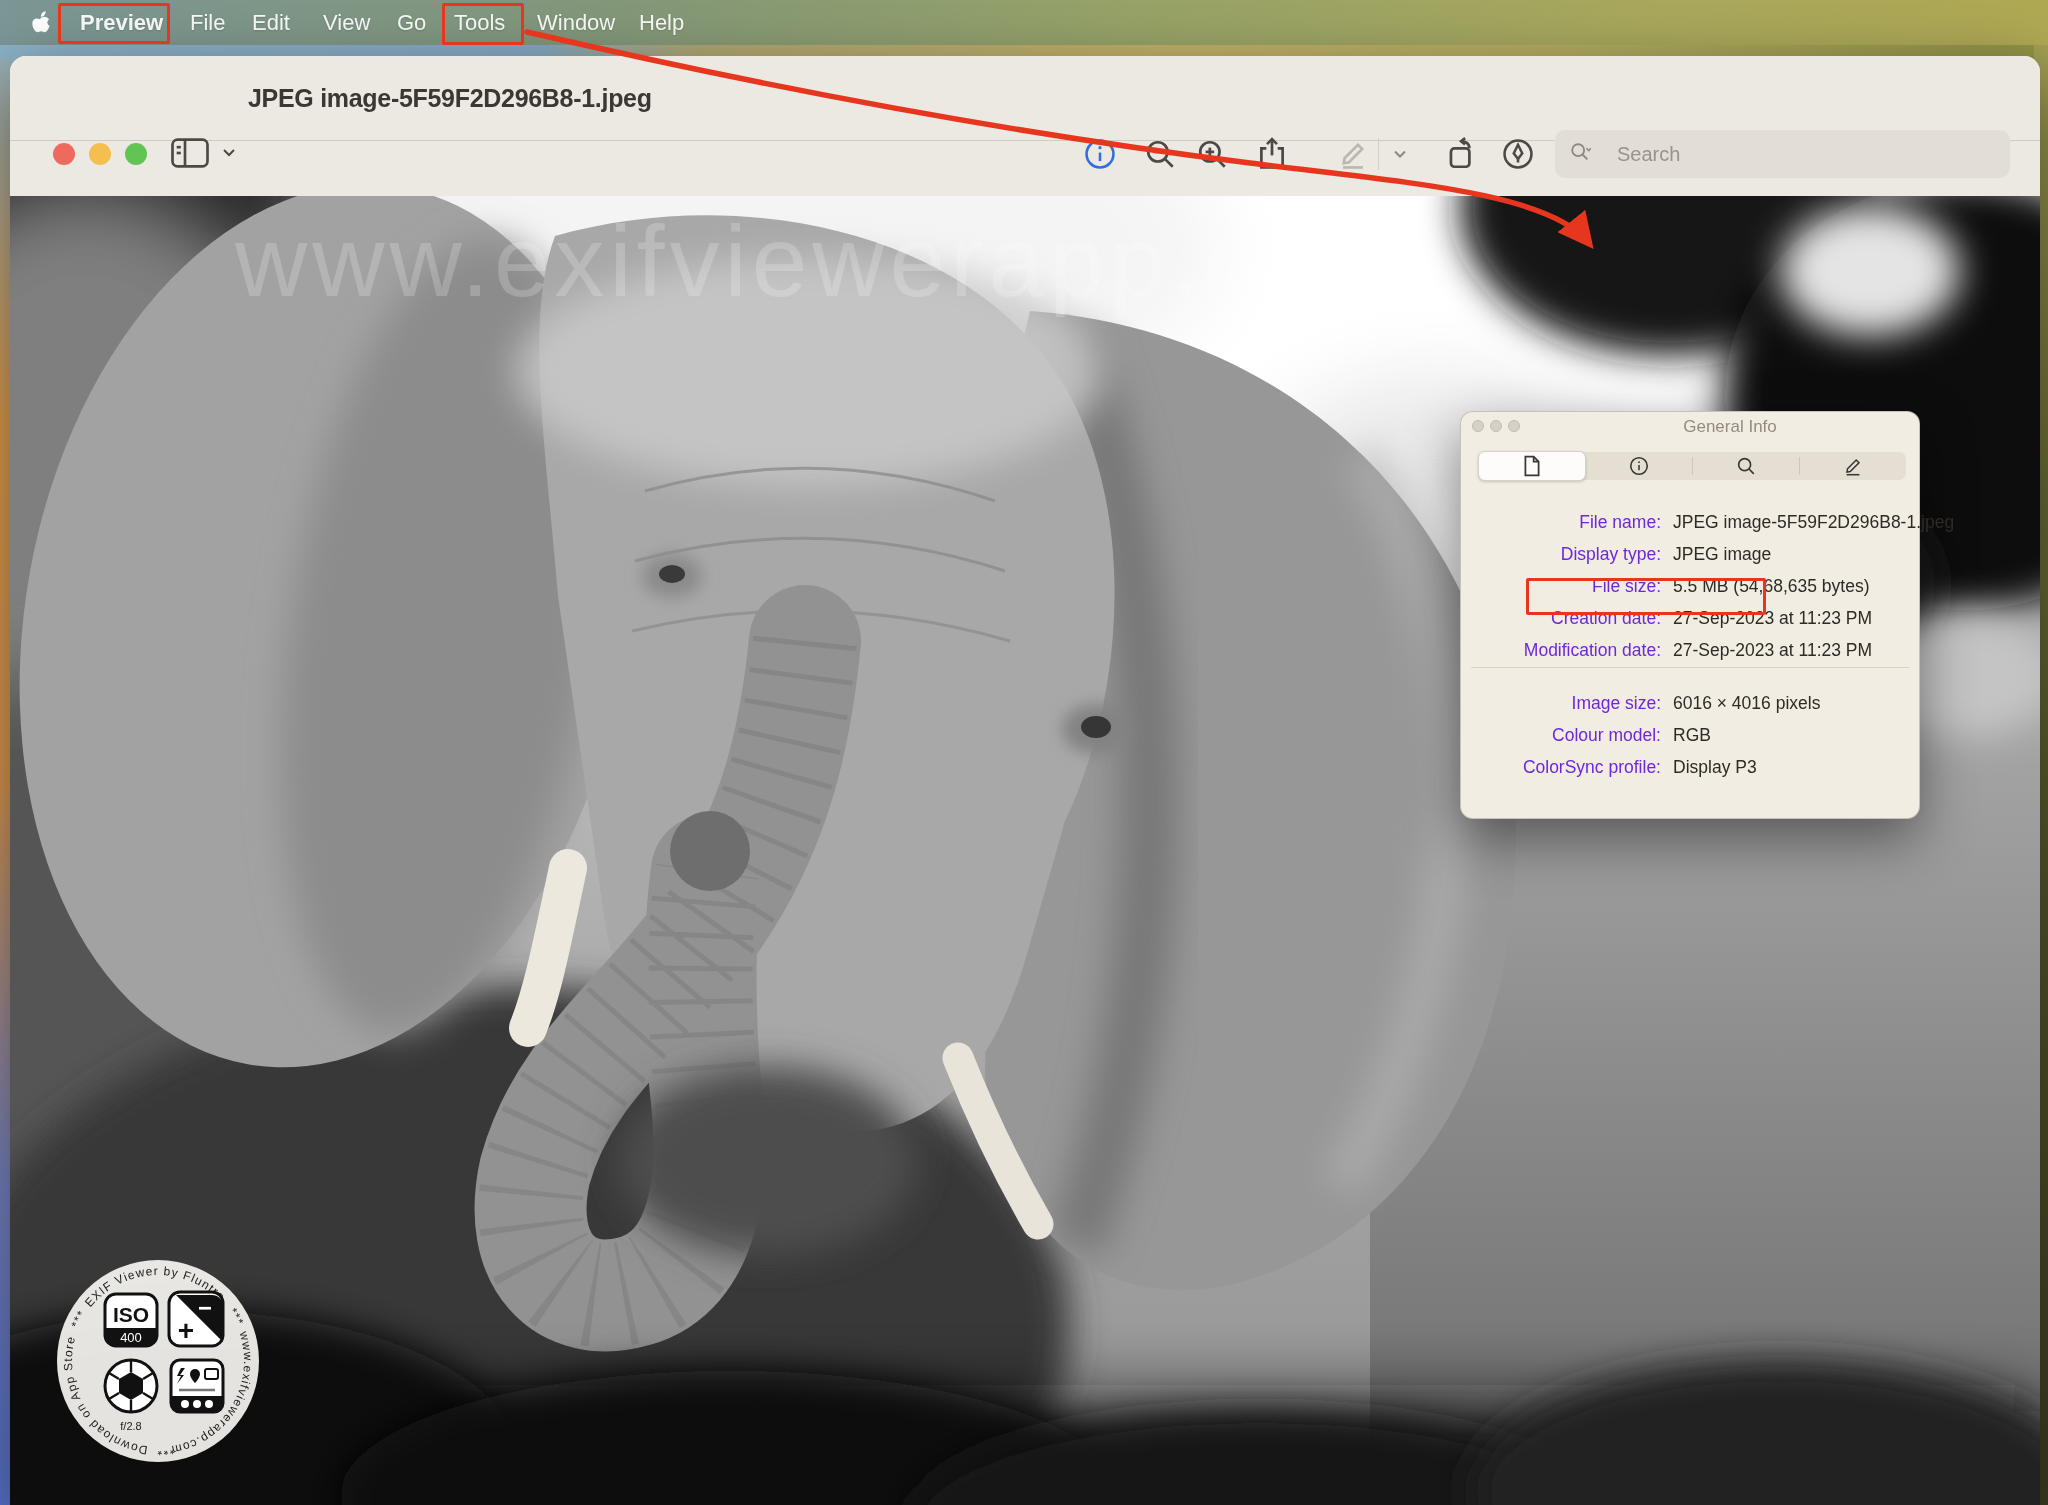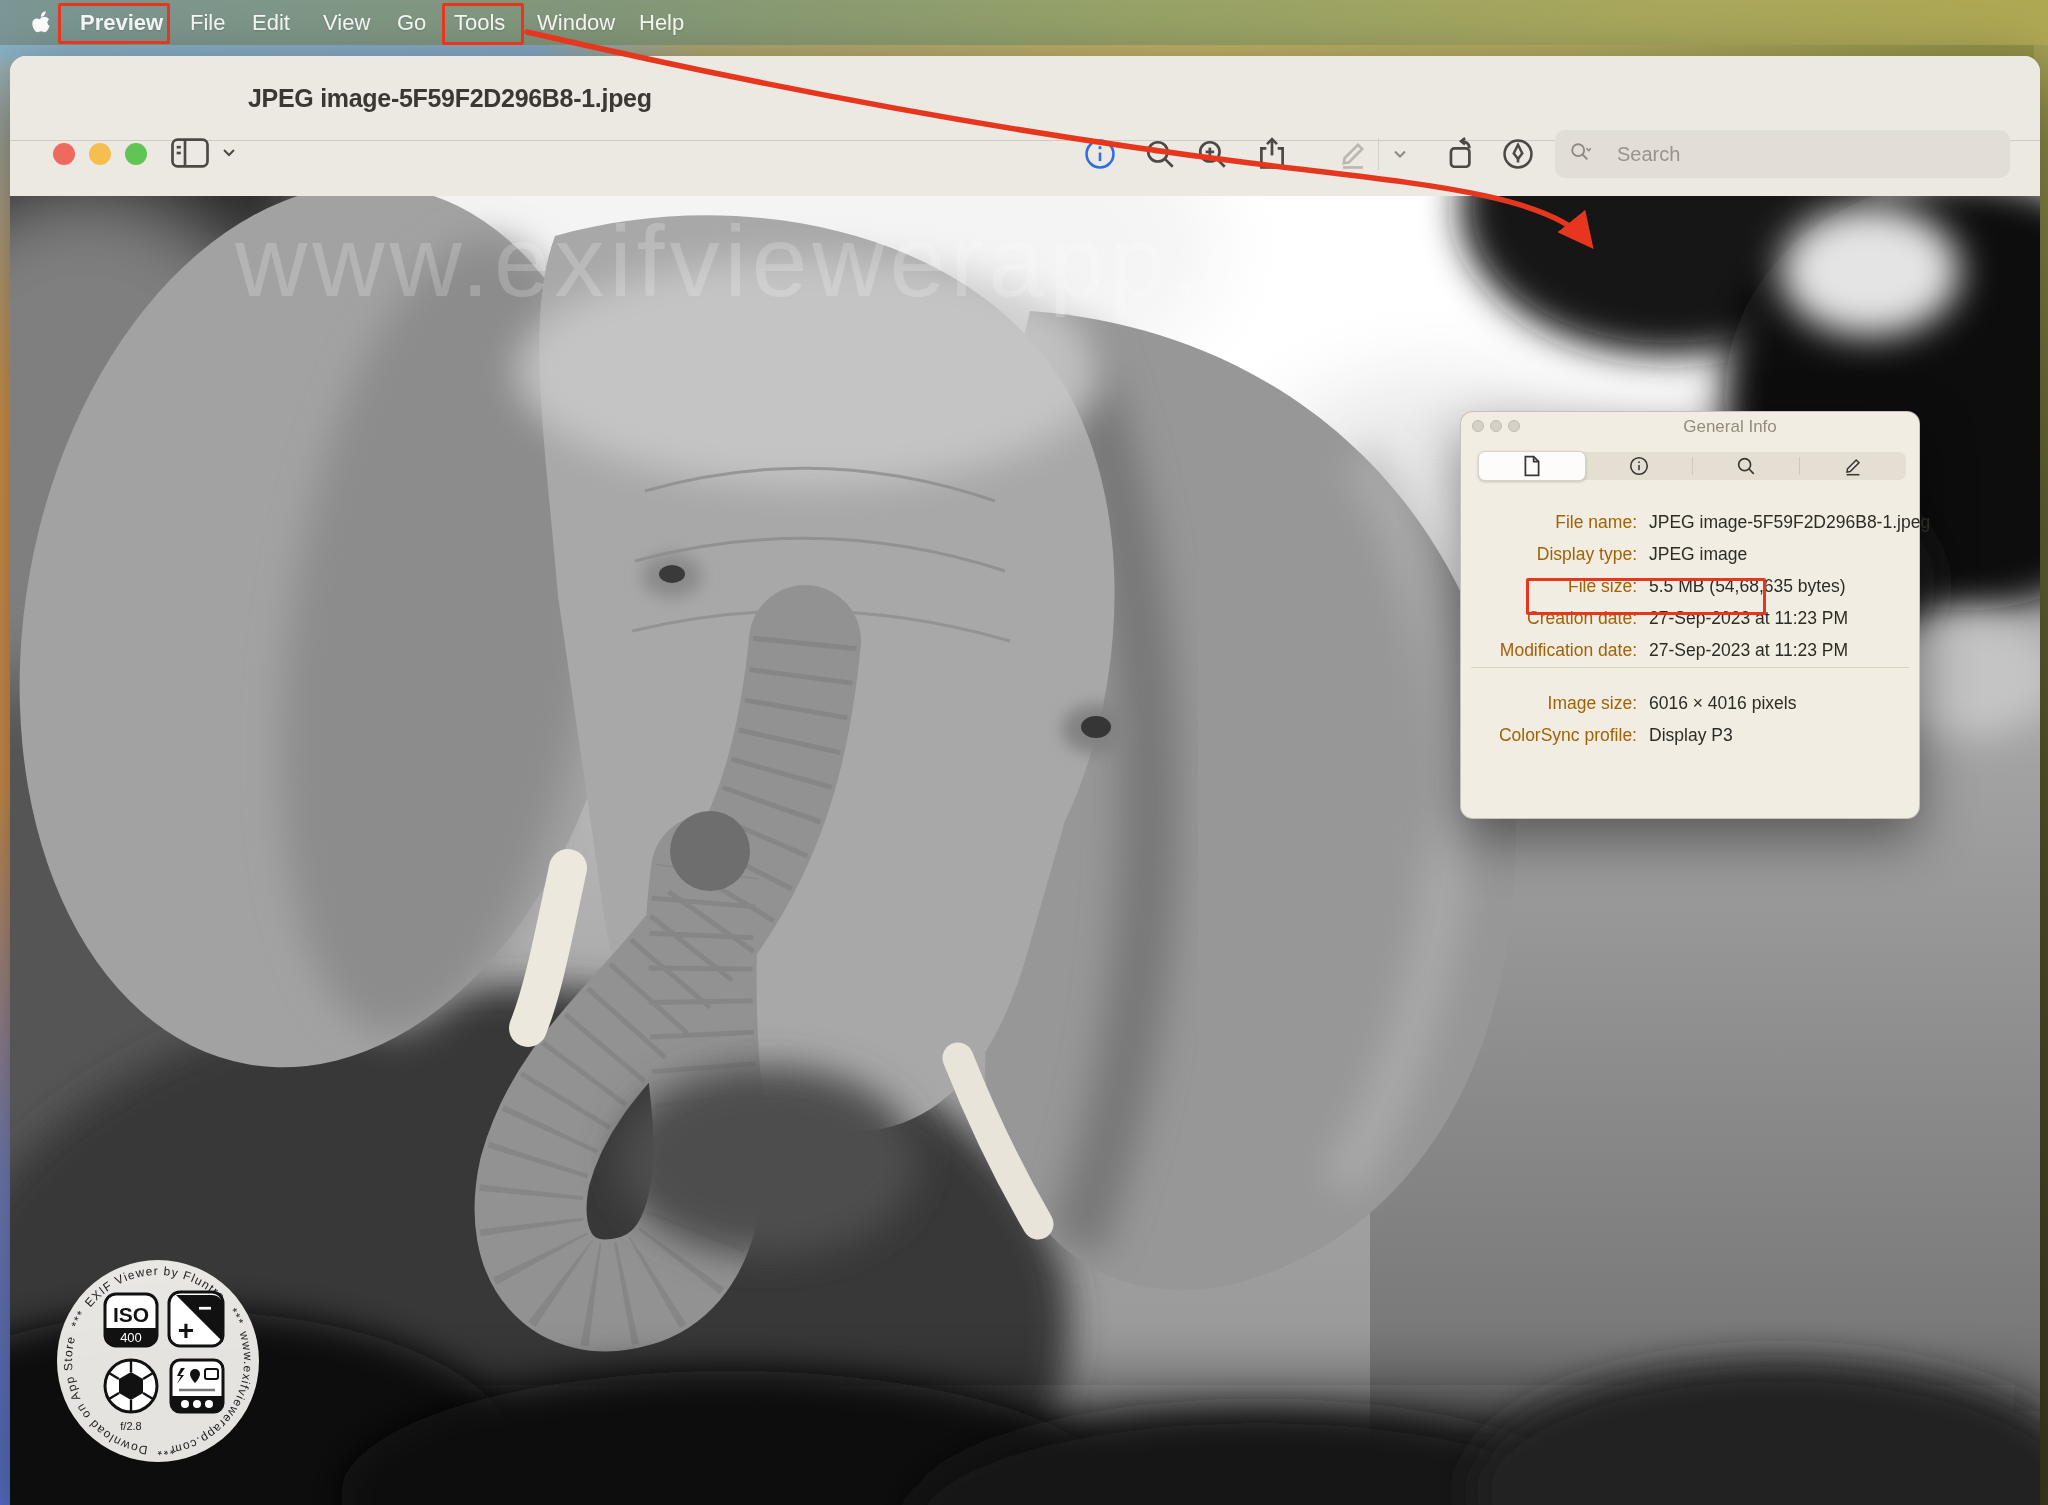--- a/index.html
+++ b/index.html
@@ -43,21 +43,21 @@
   .panel-title{position:absolute;left:0;top:0;width:100%;height:30px;line-height:30px;text-align:center;
     font-size:17px;color:#938b7e;padding-left:40px;}
   .pdot{position:absolute;top:8px;width:12px;height:12px;border-radius:50%;background:#d6d0c6;border:1px solid #c2bcb1;box-sizing:border-box;}
   .tabs{position:absolute;left:17px;top:40px;width:428px;height:28px;border-radius:7px;background:#e5dfd3;}
   .tabseg{position:absolute;top:0;width:107px;height:28px;display:flex;align-items:center;justify-content:center;}
   .tabpill{position:absolute;left:0;top:-1px;width:108px;height:30px;border-radius:7px;background:#fdfcfa;
     border:1px solid #d8d2c6;box-sizing:border-box;box-shadow:0 1px 3px rgba(0,0,0,.18);}
   .tabsep{position:absolute;top:5px;width:1px;height:18px;background:#cdc7ba;}
   .rows{position:absolute;left:0;top:94px;width:458px;}
   .prow{display:flex;height:32px;line-height:32px;font-size:17.5px;}
-  .prow .lbl{width:176px;text-align:right;color:#a16207;flex:none;}
+  .prow .lbl{width:176px;text-align:right;color:#6d28d9;flex:none;padding-left:24px;}
   .prow .val{margin-left:12px;color:#2e2b26;white-space:nowrap;}
   .pdivider{position:absolute;left:10px;top:255px;width:438px;height:1px;background:#d9d3c6;}
   .rows2{position:absolute;left:0;top:275px;width:458px;}
   
   .anno-box{position:absolute;border:3.5px solid var(--accent);border-radius:2px;box-sizing:border-box;}
   .box-preview{left:58px;top:3px;width:112px;height:41px;}
   .box-tools{left:442px;top:3px;width:82px;height:42px;}
   .box-dpi{left:1526px;top:578px;width:240px;height:37px;border-width:3px;}
   .arrow-svg{position:absolute;left:0;top:0;pointer-events:none;}
   
@@ -316,20 +316,24 @@
               <span class="val">27-Sep-2023 at 11:23 PM</span>
             </div>
         </div>
         <div class="pdivider"></div>
         <div class="rows2">
           <div class="prow">
               <span class="lbl">Image size:</span>
               <span class="val">6016 × 4016 pixels</span>
             </div>
           <div class="prow">
+              <span class="lbl">Colour model:</span>
+              <span class="val">RGB</span>
+            </div>
+          <div class="prow">
               <span class="lbl">ColorSync profile:</span>
               <span class="val">Display P3</span>
             </div>
         </div>
       </div>
     </div>
   </div>
 
   <div class="badge">
     <svg width="226" height="226" viewBox="0 0 226 226">

